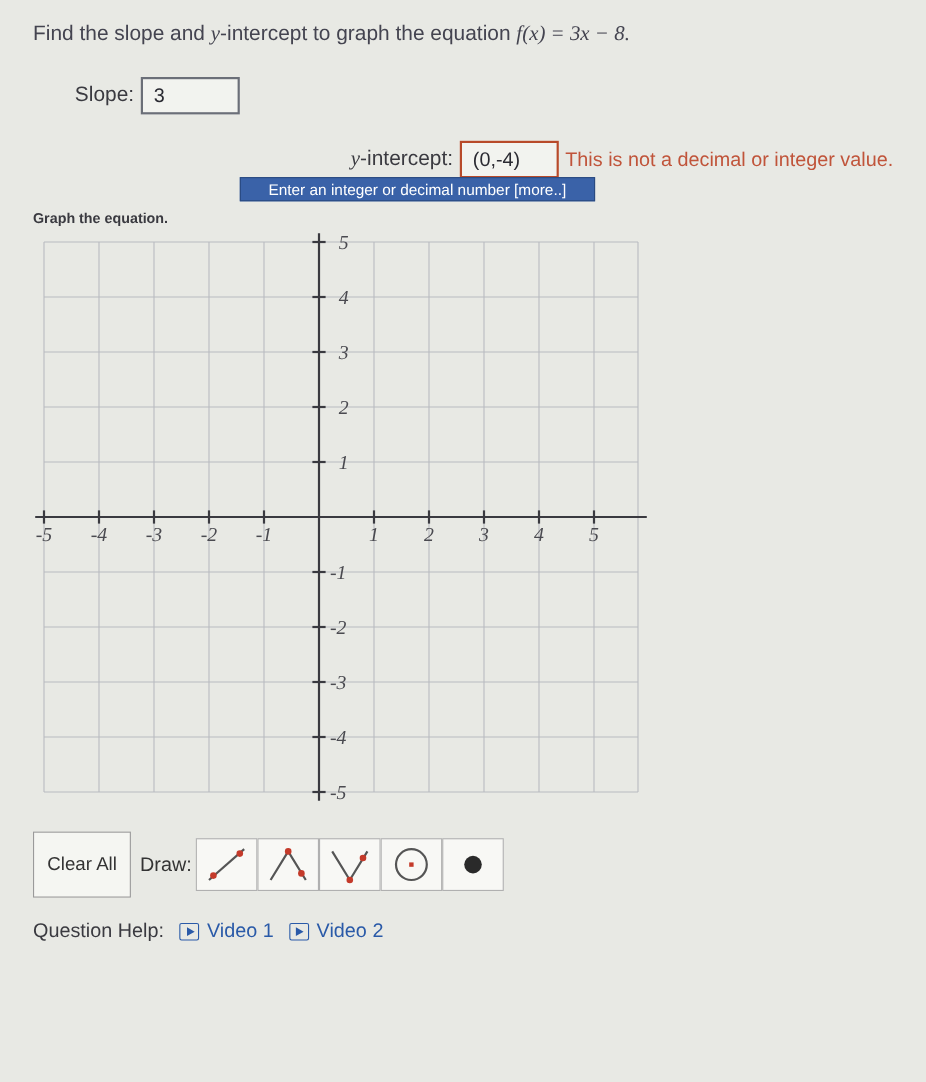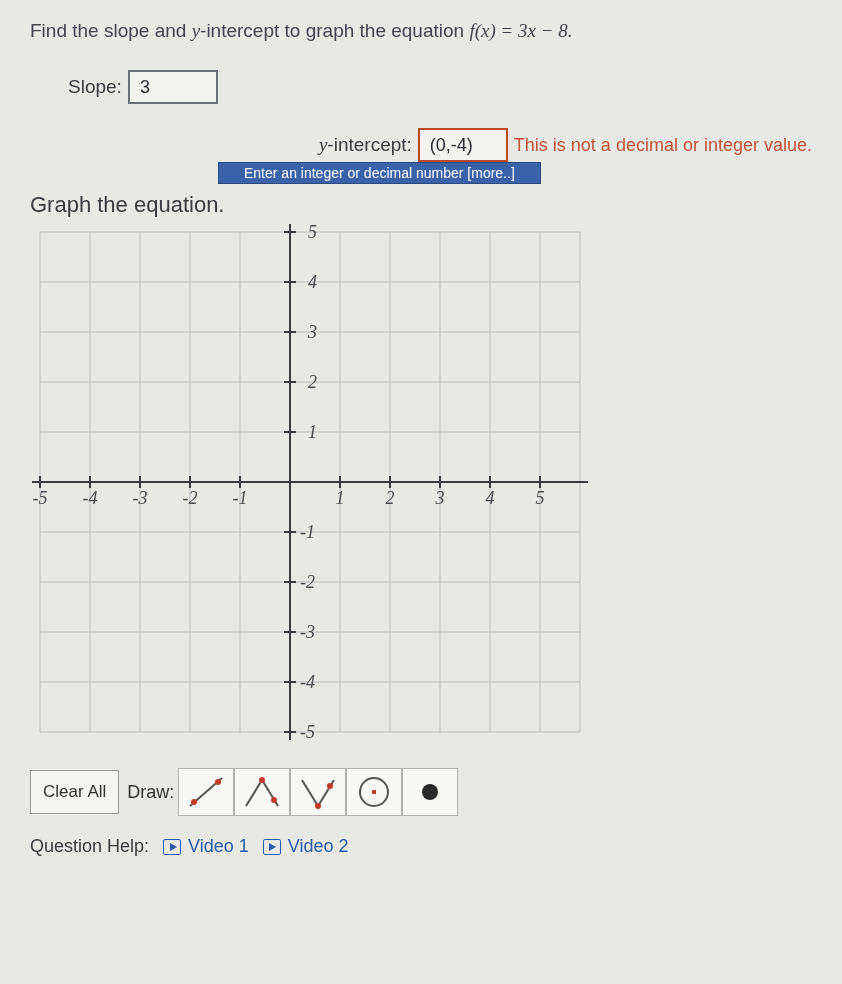--- a/index.html
+++ b/index.html
@@ -38,35 +38,35 @@
     background: #3a62a8;
     color: #fff;
     font-size: 14px;
     padding: 2px 25px;
     display: inline-block;
     margin-left: 188px;
     margin-top: -16px;
     margin-bottom: 8px;
     border: 1px solid #2a4a80;
   }
-  .graph-instr { font-size: 22px; color: #3a3a40; margin-bottom: 4px; }
+  .graph-instr { font-size: 13px; color: #3a3a40; margin-bottom: 4px; font-weight: bold; }
   .graph-area { position: relative; width: 560px; height: 540px; }
   .graph-svg { display: block; }
   .toolbar { display: flex; align-items: center; margin-top: 6px; gap: 0; }
   .btn {
     border: 1px solid #9a9a9a;
     background: #f5f6f2;
     padding: 6px 12px;
     font-size: 17px;
     color: #333;
     cursor: pointer;
     display: inline-flex;
     align-items: center;
     justify-content: center;
-    height: 44px;
+    height: 60px;
   }
   .btn.clear { margin-right: 6px; }
   .draw-label { font-size: 18px; color: #333; margin: 0 4px 0 2px; display:flex; align-items:center; height:48px;}
   .tool {
     border: 1px solid #b0b0b0;
     background: #f8f8f5;
     width: 56px;
     height: 48px;
     display: inline-flex;
     align-items: center;

